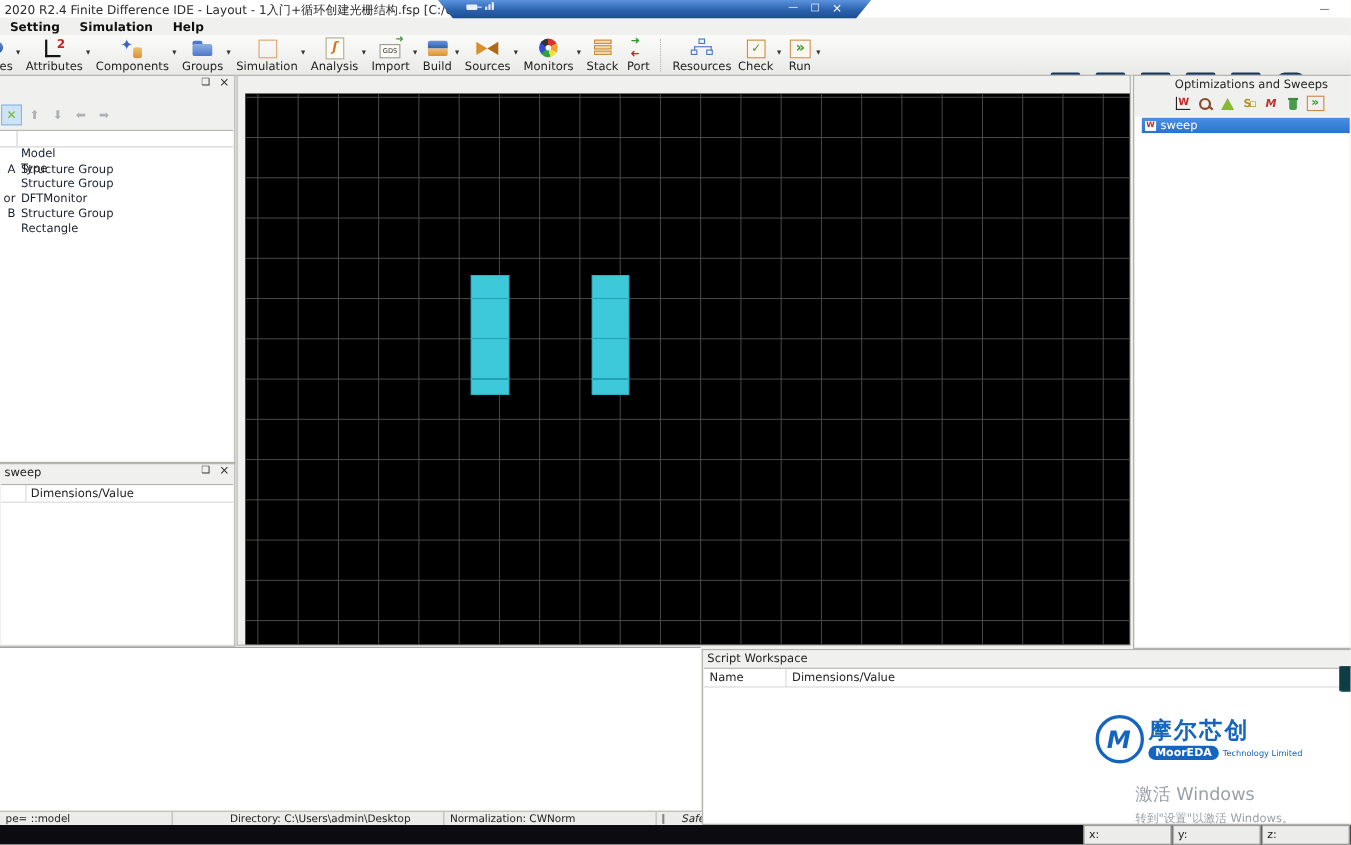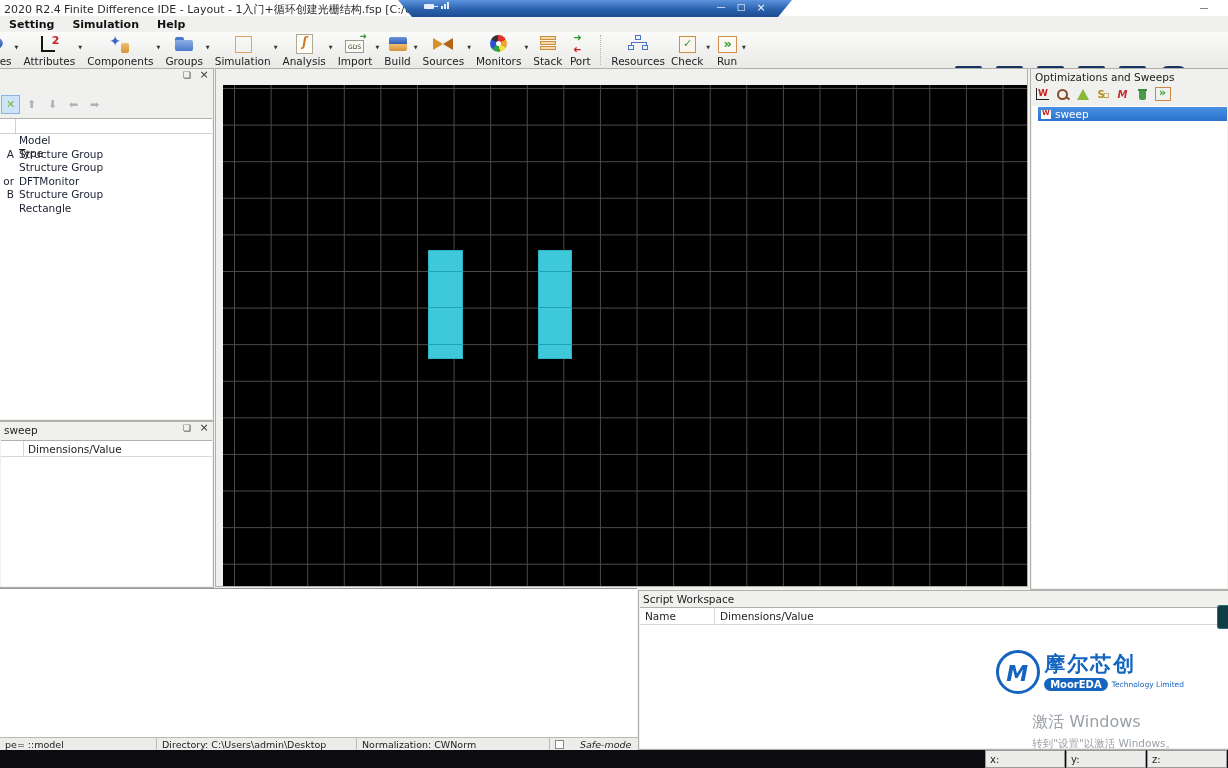--- a/index.html
+++ b/index.html
@@ -127,21 +127,21 @@
   #xy-canvas { position:absolute; left:7px; top:16px; width:804px; height:501px; background-color:#000;
       background-image:linear-gradient(to right,#4a4a4a 1px,transparent 1px),linear-gradient(to bottom,#4a4a4a 1px,transparent 1px);
       background-size:36.6px 36.6px; background-position:11px 3px; }
   .struct-rect { position:absolute; top:165px; height:109px; border:1px solid #2fb3c4;
       background-color:#3ec9da;
       background-image:linear-gradient(to bottom,transparent 0 20px,#1fa2b4 20px 21px,transparent 21px 56px,#1fa2b4 56px 57px,transparent 57px 93px,#1fa2b4 93px 94px,transparent 94px); }
   #rect-a { left:205px; width:35px; }
   #rect-b { left:315px; width:34px; }
 
   
-  #opt-panel { left:1030px; top:68px; width:198px; height:522px; border-right:none; }
+  #opt-panel { left:1030px; top:68px; width:198px; height:522px; border-right:none;padding-left:33px; }
   .opt-toolbar { height:20px; display:flex; align-items:center; gap:3px; padding-left:3px; }
   .otool { width:17px; height:15px; position:relative; display:flex; align-items:center; justify-content:center; cursor:pointer; }
   .ow1::after { content:"W"; font-size:9px; font-weight:bold; color:#c22; border-bottom:1px solid #222; border-left:1px solid #222; padding:0 1px 1px 1px; }
   .ow2::before { content:""; position:absolute; left:3px; top:2px; width:7px; height:7px; border:2px solid #8a4a2a; border-radius:50%; }
   .ow2::after { content:""; position:absolute; left:11px; top:10px; width:5px; height:2px; background:#8a4a2a; transform:rotate(40deg); }
   .ow3::after { content:""; width:0; height:0; border-left:6px solid transparent; border-right:6px solid transparent; border-bottom:11px solid #88b838; }
   .ow4::after { content:"S▫"; font-size:10px; font-weight:bold; color:#b09020; letter-spacing:-2px; }
   .ow5::after { content:"M"; font-size:10px; font-weight:bold; font-style:italic; color:#c03030; }
   .ow6::before { content:""; position:absolute; left:4px; top:2px; width:9px; height:2px; background:#3a8a3a; }
   .ow6::after { content:""; position:absolute; left:5px; top:4px; width:7px; height:9px; background:#4a9a4a; border-radius:0 0 2px 2px; }
@@ -177,21 +177,21 @@
   .brand-pill { background:#1565c0; color:#fff; font-size:10px; font-weight:bold; padding:1px 6px; border-radius:7px; }
   .brand-suffix { font-size:7.5px; color:#1565c0; }
   .activate { position:absolute; right:52px; top:104px; text-align:left; color:#9aa0a6; }
   .activate-title { font-size:16px; }
   .activate-sub { font-size:10.5px; margin-top:4px; }
 
   
   #statusbar { position:absolute; left:0; top:737px; width:638px; height:13px; background:#ececea;
       border-top:1px solid #b8b8b4; display:flex; font-size:9.5px; color:#222; }
   .sb-cell { border-right:1px solid #b8b8b4; padding:0 5px; display:flex; align-items:center; white-space:nowrap; overflow:hidden; }
-  .sb-1 { width:157px; } .sb-2 { width:200px; } .sb-3 { width:193px; } .sb-4 { flex:1; gap:16px; border-right:none;font-style:italic; }
+  .sb-1 { width:157px; } .sb-2 { width:200px;margin-left:47px; } .sb-3 { width:193px; } .sb-4 { flex:1; gap:16px; border-right:none;font-style:italic; }
   .sb-checkbox { width:9px; height:9px; background:#fff; border:1px solid #888; cursor:pointer; }
 
   
   #bottom-strip { position:absolute; left:0; top:750px; width:1228px; height:18px; background:#0c0c10; }
   .coords { position:absolute; left:985px; top:0; width:243px; height:18px; display:flex; background:#0c0c10; }
   .coord-cell { width:80px; margin-right:1px; background:#ececea; border:1px solid #9a9a96; font-size:10px;
       color:#222; display:flex; align-items:center; padding-left:4px; }
 </style>
 </head>
 <body>

